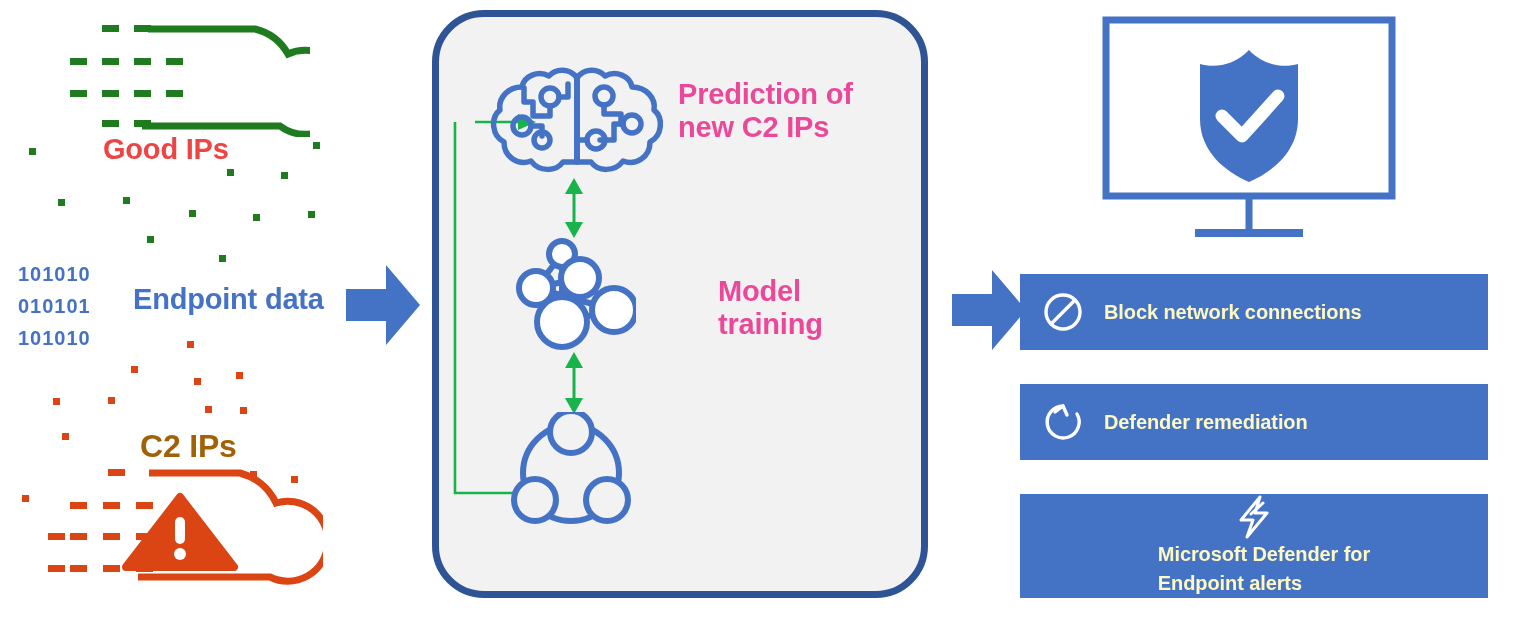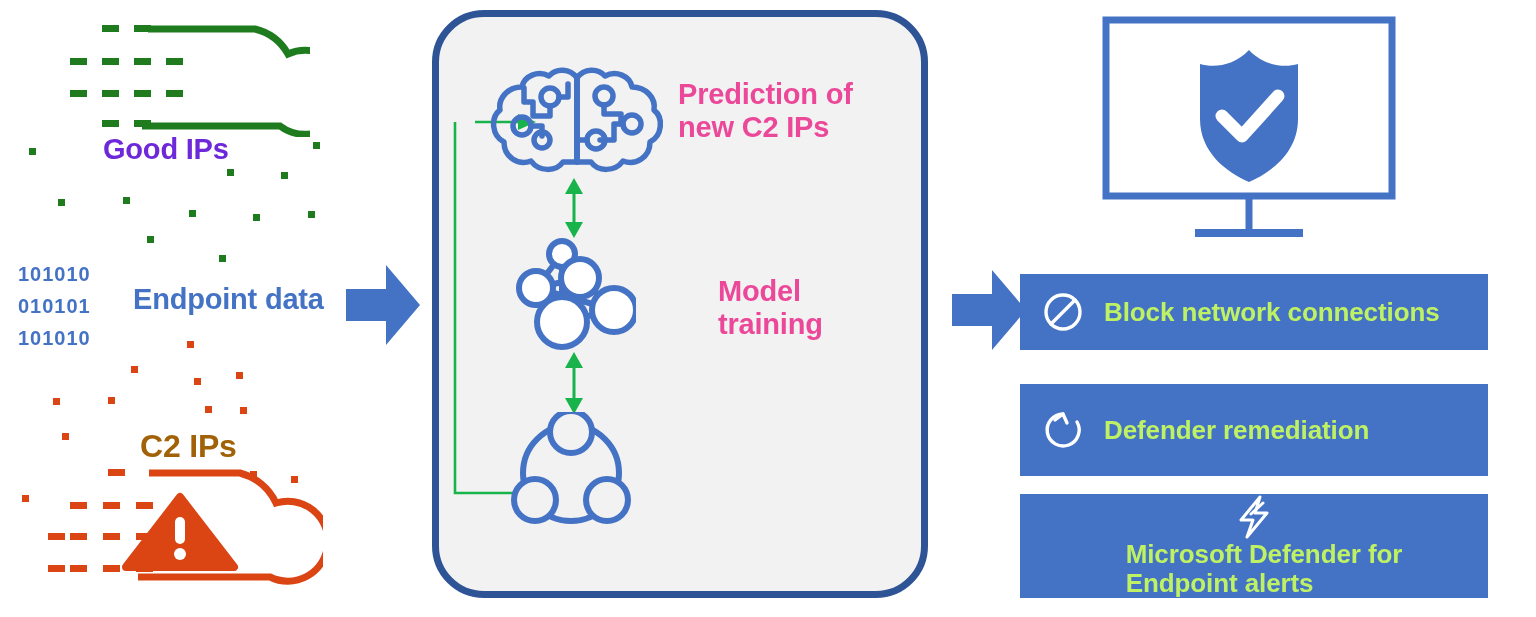--- a/index.html
+++ b/index.html
@@ -18,21 +18,21 @@
     overflow: hidden;
   }
   .abs { position: absolute; }
 
   
   #left-column { left: 0; top: 0; width: 340px; height: 617px; }
 
   .label-good {
     left: 103px; top: 133px;
     font-size: 29px; font-weight: 700;
-    color: #6d28d9;
+    color: #ef4444;
     letter-spacing: -0.2px;
     white-space: nowrap;
   }
   .label-c2 {
     left: 140px; top: 428px;
     font-size: 32px; font-weight: 700;
     color: #a16207;
     letter-spacing: -0.2px;
     white-space: nowrap;
   }
@@ -80,32 +80,32 @@
   .action-bar {
     left: 1020px;
     width: 468px;
     background: #4472C4;
     display: flex;
     align-items: center;
     box-sizing: border-box;
     padding-left: 20px;
   }
   #action-bar-0 { top: 274px; height: 76px; }
-  #action-bar-1 { top: 384px; height: 92px; }
+  #action-bar-1 { top: 384px; height: 76px; }
   #action-bar-2 { top: 494px; height: 104px; flex-direction: column; }
 
   .action-icon {
     width: 46px; height: 46px;
     flex: 0 0 46px;
     margin-right: 18px;
     display: flex; align-items: center; justify-content: center;
   }
   .action-text {
-    color: #bef264;
-    font-size: 26px;
+    color: #fef9c3;
+    font-size: 20px;
     font-weight: 700;
     line-height: 29px;
     letter-spacing: -0.1px;
     white-space: pre-line;
   }
 </style>
 </head>
 <body>
 
 <div id="stage">

